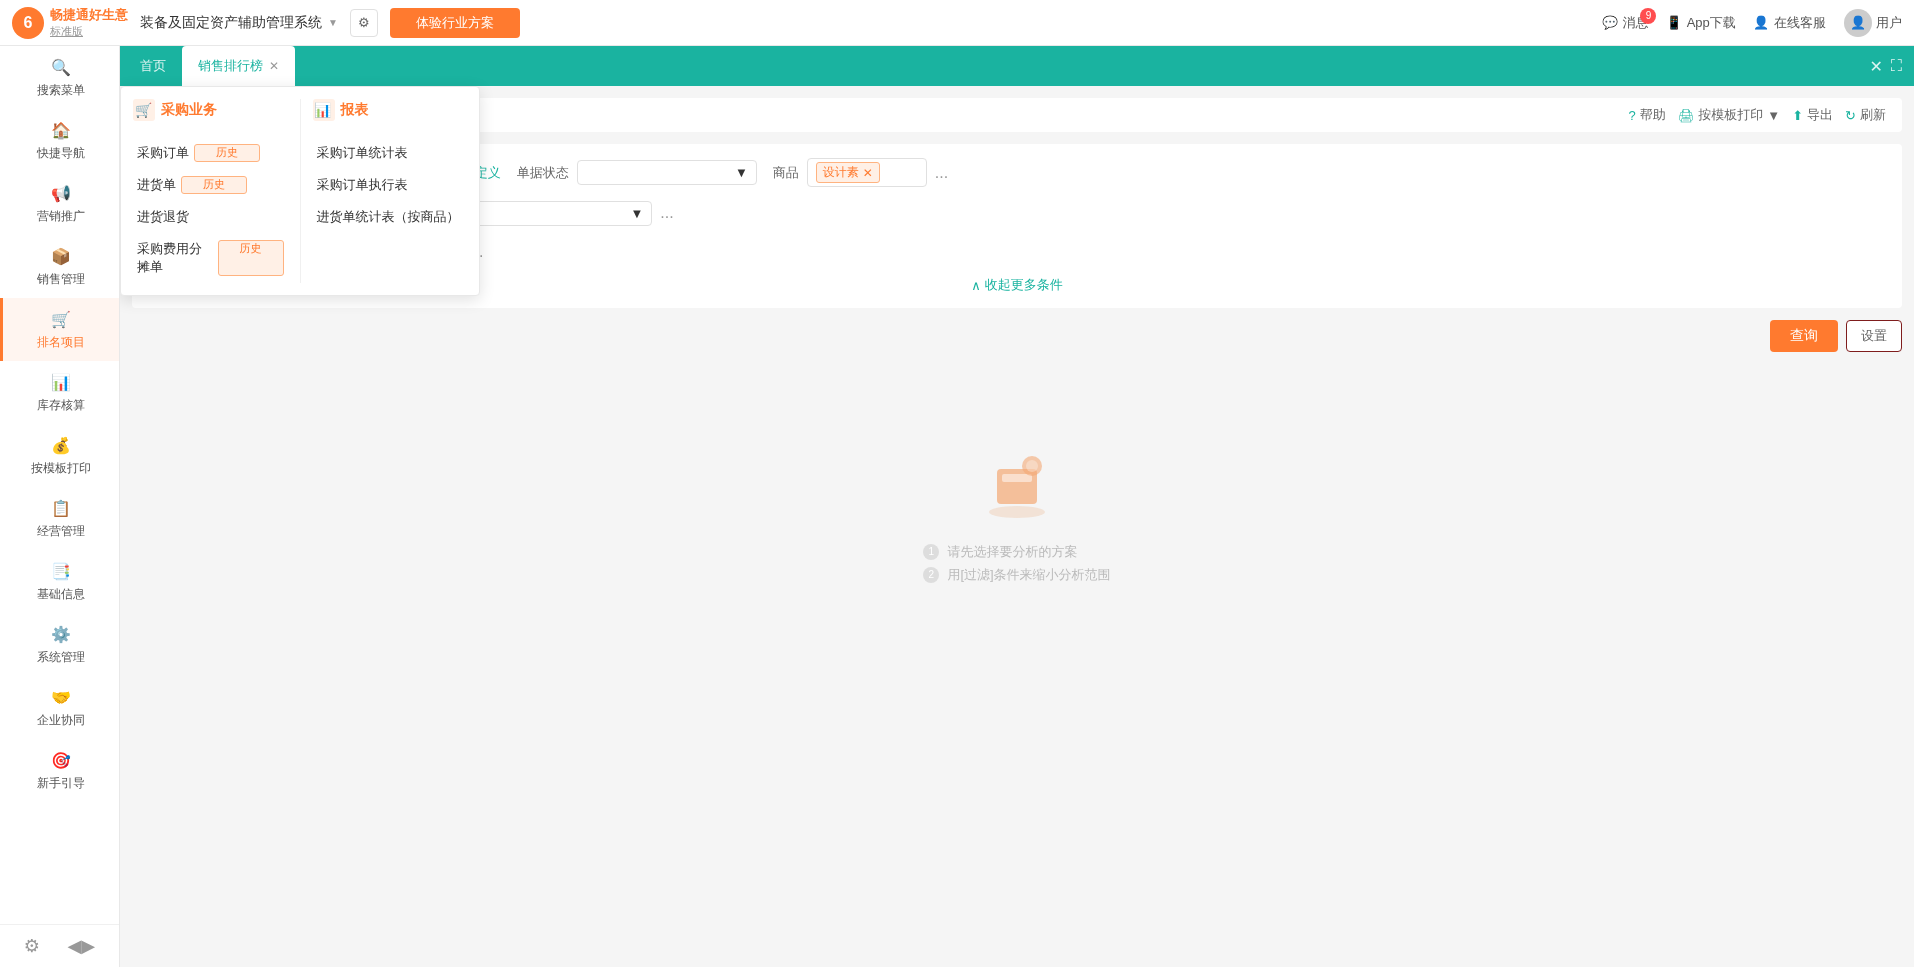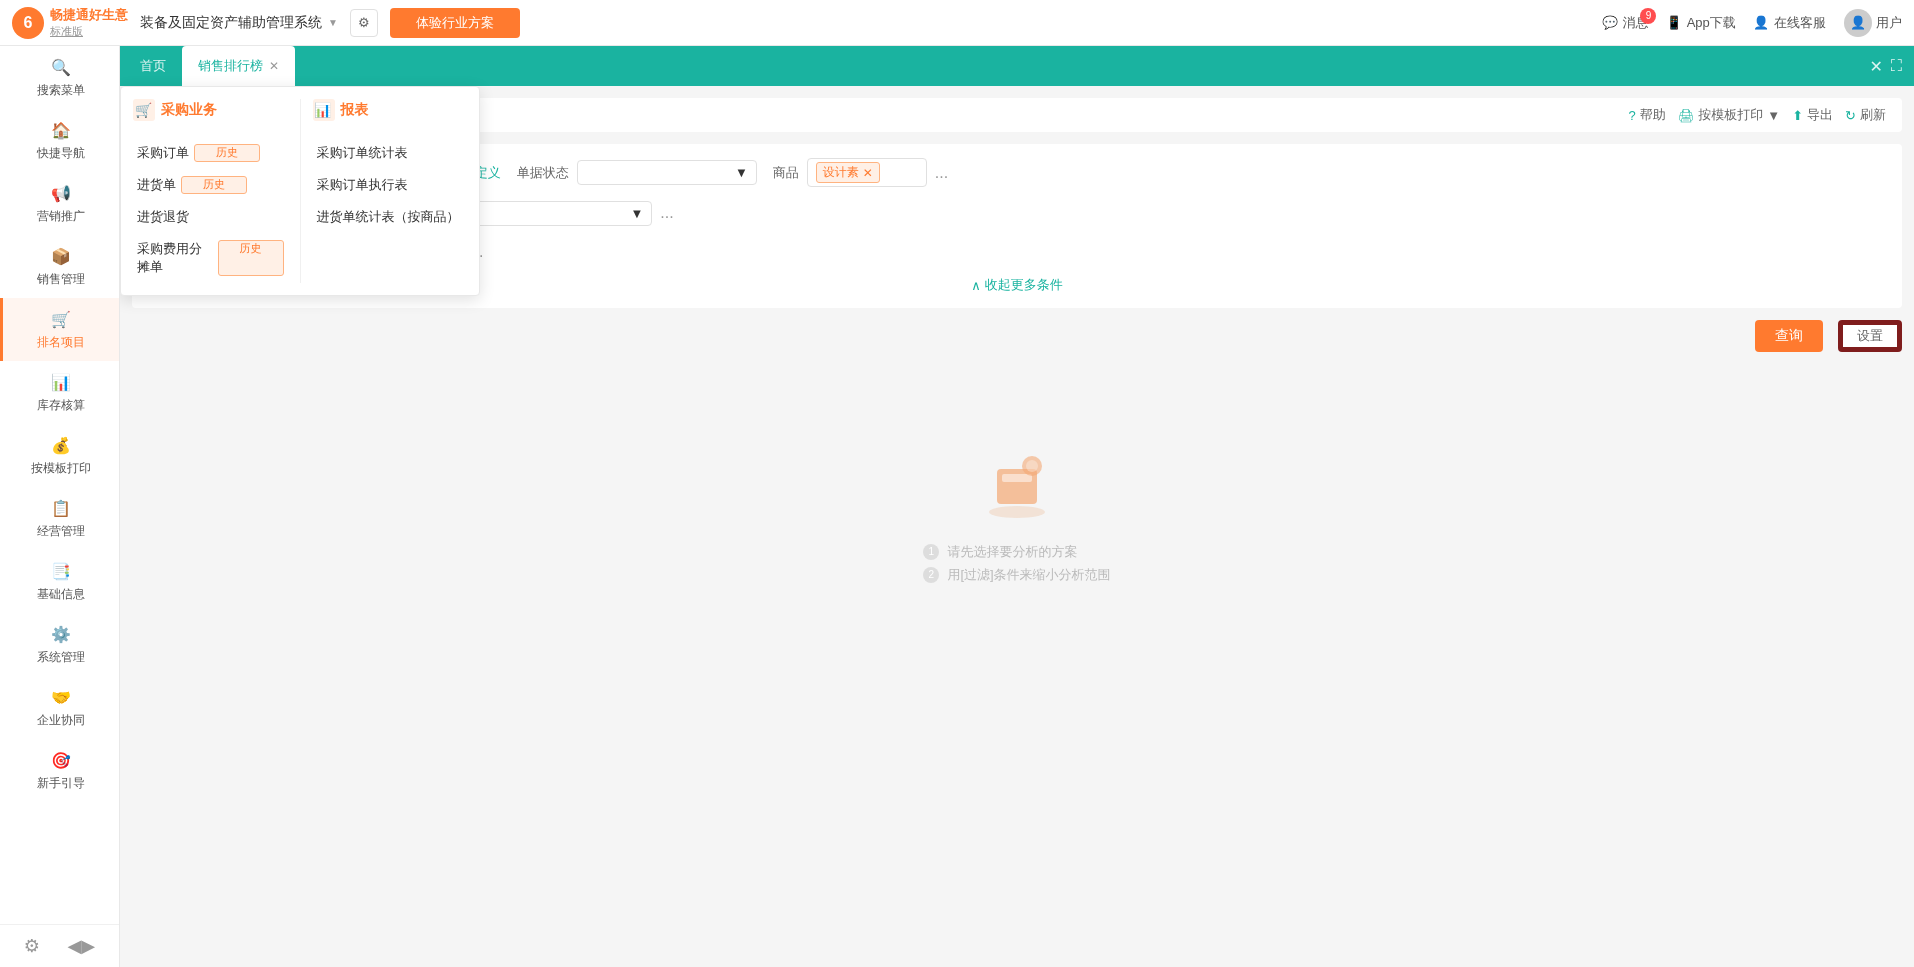--- a/index.html
+++ b/index.html
@@ -313,26 +313,25 @@
       border: none;
       border-radius: 4px;
       padding: 7px 20px;
       font-size: 14px;
       cursor: pointer;
       margin-left: auto;
     }
     .settings-btn {
       background: #fff;
       color: #666;
-      border: 5px solid #7f1d1d;
+      border: 1px solid #7f1d1d;
       border-radius: 4px;
       padding: 1px 14px;
       font-size: 13px;
       cursor: pointer;
-      margin-left: 7px;
     }
 
     
     .empty-state {
       display: flex;
       flex-direction: column;
       align-items: center;
       justify-content: center;
       padding: 80px 0;
     }

